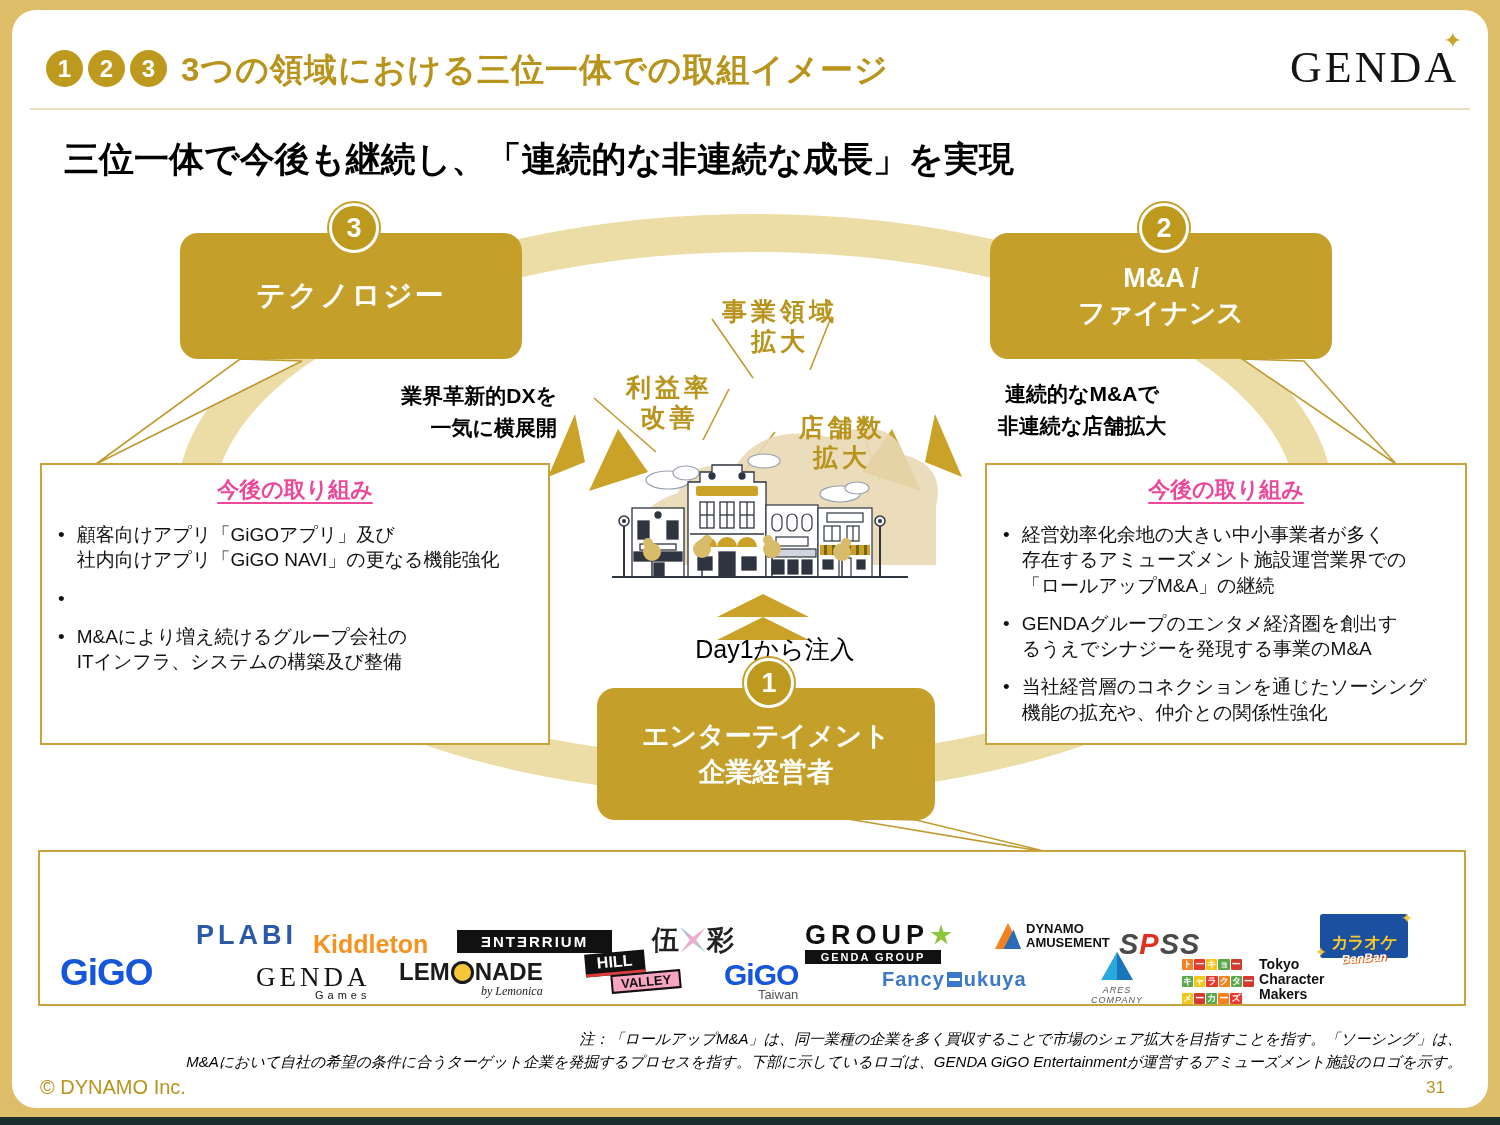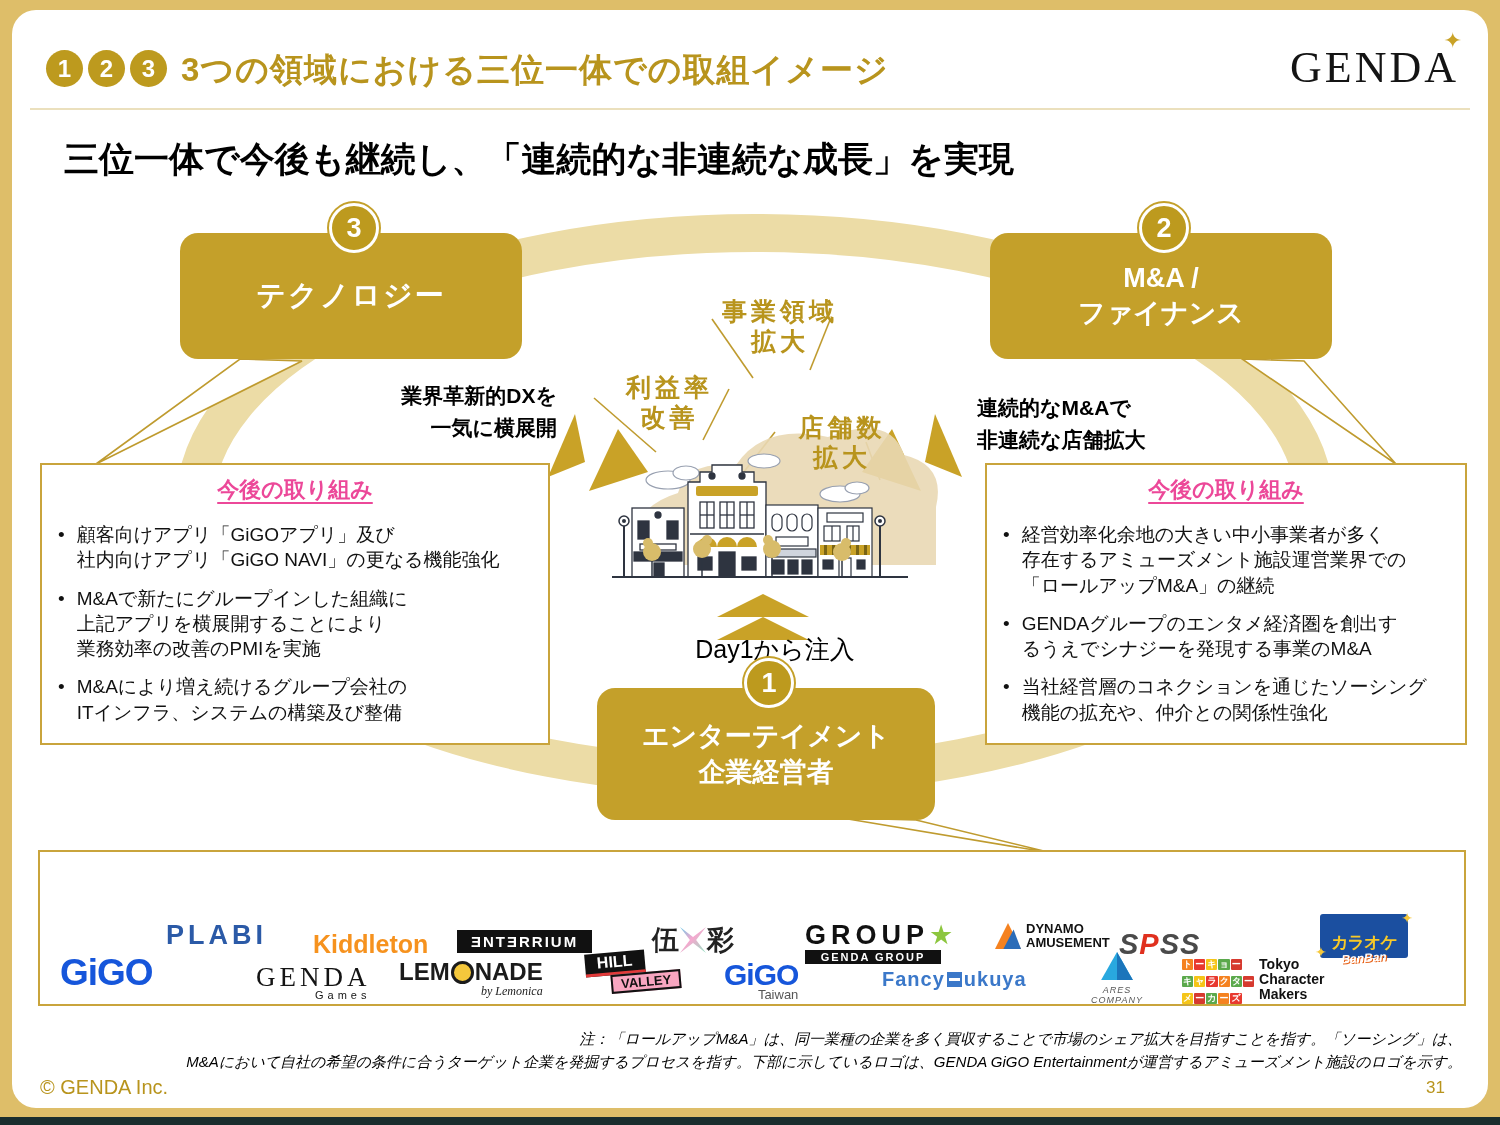--- a/index.html
+++ b/index.html
@@ -35,31 +35,31 @@
   .bullet{display:flex;gap:12px;margin-top:13px;font-size:19px;line-height:1.33;color:#111;}
   .bullet .dot{flex:0 0 auto;}
   .bullet .btext{white-space:pre-line;}
   
   .bottom-panel{position:absolute;left:38px;top:850px;width:1424px;height:152px;background:#fff;
                 border:2px solid #C9A43C;z-index:3;}
   .bp-title{margin-top:12px;text-align:center;font-size:21px;font-weight:800;color:#000;
             text-decoration:underline;text-underline-offset:4px;}
   .logo{position:absolute;}
   .lg-gigo{left:20px;top:100px;font-size:37px;font-weight:900;color:#1656DB;letter-spacing:-1px;}
-  .lg-plabi{left:126px;top:68px;font-size:27px;font-weight:900;color:#2B5AA7;letter-spacing:4px;}
+  .lg-plabi{left:156px;top:68px;font-size:27px;font-weight:900;color:#2B5AA7;letter-spacing:4px;}
   .lg-gendagames{left:216px;top:110px;font-family:"Liberation Serif","DejaVu Serif",serif;font-size:27px;
                  letter-spacing:4px;color:#141414;}
   .gg-sub{display:block;text-align:right;font-family:"Liberation Sans",sans-serif;font-size:11px;font-weight:400;margin-top:-4px;}
   .lg-kiddleton{left:273px;top:78px;font-size:25px;font-weight:800;color:#F6921E;}
   .lg-lemonade{left:359px;top:106px;color:#1b1b1b;}
   .lem-row{font-size:24px;font-weight:800;letter-spacing:0;display:flex;align-items:center;}
   .lem-o{display:inline-block;width:17px;height:17px;border:3px solid #1b1b1b;border-radius:50%;
          background:#F5C83C;margin:0 1px;}
   .lem-sub{display:block;text-align:right;font-family:"Liberation Serif",serif;font-style:italic;font-size:12px;margin-top:-2px;}
-  .lg-enterrium{left:417px;top:78px;background:#111;color:#fff;padding:3px 14px;font-size:15px;
+  .lg-enterrium{left:417px;top:78px;background:#111;color:#fff;padding:3px 24px;font-size:15px;
                 font-weight:800;letter-spacing:2px;}
   .lg-hillvalley{left:545px;top:100px;}
   .hv1{display:inline-block;background:#111;color:#fff;transform:rotate(-5deg);padding:1px 12px;
        font-weight:900;font-size:16px;border-bottom:3px solid #E23A3A;}
   .hv2{display:block;width:max-content;background:#F8A5C0;border:2px solid #111;color:#111;transform:rotate(-5deg);
        padding:0 8px;font-size:13px;font-weight:900;margin:-3px 0 0 26px;}
   .lg-gosai{left:612px;top:70px;font-size:27px;font-weight:800;color:#222;display:flex;align-items:center;}
   .gosai-x{display:inline-block;width:26px;height:26px;margin:0 1px;
            background:linear-gradient(135deg,#69C9E8,#F7A8CF 45%,#8FE3C0);
            clip-path:polygon(0 0,50% 38%,100% 0,62% 50%,100% 100%,50% 62%,0 100%,38% 50%);}
@@ -259,38 +259,35 @@
 
 <div class="clabel" style="left:700px;top:296px;width:160px;">事業領域
 拡大</div>
 <div class="clabel" style="left:612px;top:372px;width:115px;">利益率
 改善</div>
 <div class="clabel" style="left:788px;top:412px;width:108px;">店舗数
 拡大</div>
 
 <div class="sidenote" style="left:372px;top:380px;width:185px;text-align:right;">業界革新的DXを
 一気に横展開</div>
-<div class="sidenote" style="left:977px;top:392px;width:210px;">連続的なM&amp;Aで
+<div class="sidenote" style="left:977px;top:378px;width:210px;text-align:center;">連続的なM&amp;Aで
 非連続な店舗拡大</div>
 
 <div class="day1">Day1から注入</div>
 
 <div class="panel" style="left:40px;top:463px;width:506px;height:278px;">
   <div class="panel-title">今後の取り組み</div>
   <div class="bullets">
     <div class="bullet">
         <span class="dot">•</span>
         <span class="btext">顧客向けアプリ「GiGOアプリ」及び
 社内向けアプリ「GiGO NAVI」の更なる機能強化</span>
       </div>
     <div class="bullet">
         <span class="dot">•</span>
-        <span class="btext">M&amp;Aで新たにグループインした組織に
-上記アプリを横展開することにより
-業務効率の改善のPMIを実施</span>
       </div>
     <div class="bullet">
         <span class="dot">•</span>
         <span class="btext">M&amp;Aにより増え続けるグループ会社の
 ITインフラ、システムの構築及び整備</span>
       </div>
   </div>
 </div>
 
 <div class="panel" style="left:985px;top:463px;width:478px;height:278px;">
@@ -390,16 +387,16 @@
     <span class="kara-spark2">✦</span>
     <div class="kara-main">カラオケ</div>
     <div class="kara-sub">BanBan</div>
   </div>
 </div>
 
 <div class="footnote">
   <div>注：「ロールアップM&amp;A」は、同一業種の企業を多く買収することで市場のシェア拡大を目指すことを指す。「ソーシング」は、</div>
   <div>M&amp;Aにおいて自社の希望の条件に合うターゲット企業を発掘するプロセスを指す。下部に示しているロゴは、GENDA GiGO Entertainmentが運営するアミューズメント施設のロゴを示す。</div>
 </div>
-<div class="copyright">© GENDA Inc.</div>
+<div class="copyright">© DYNAMO Inc.</div>
 <div class="pagenum">31</div>
 
 <div class="bottombar"></div>
 
 </body></html>

